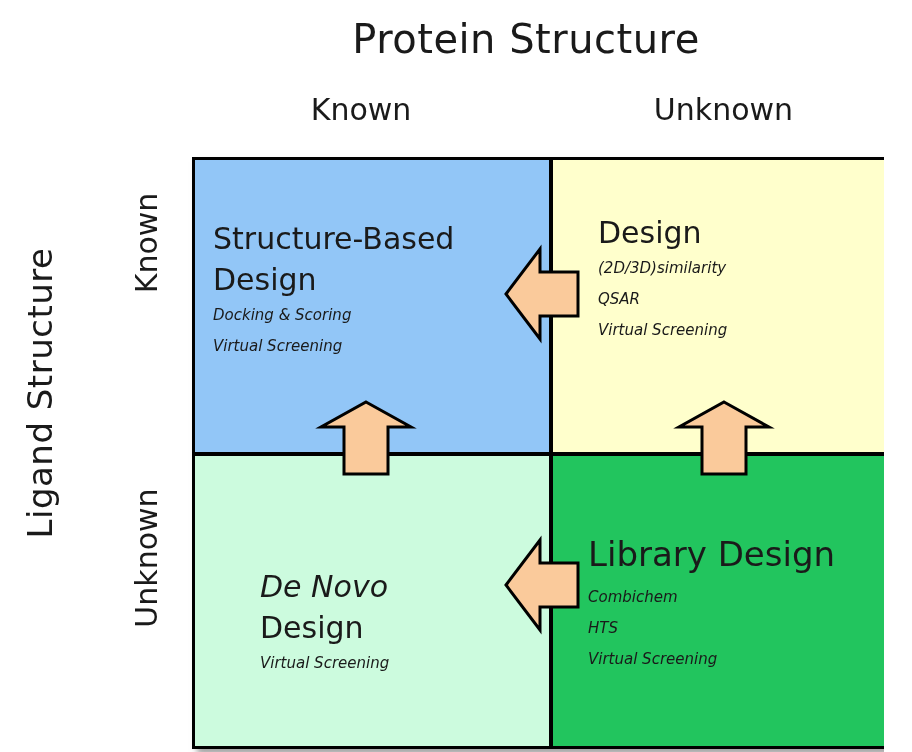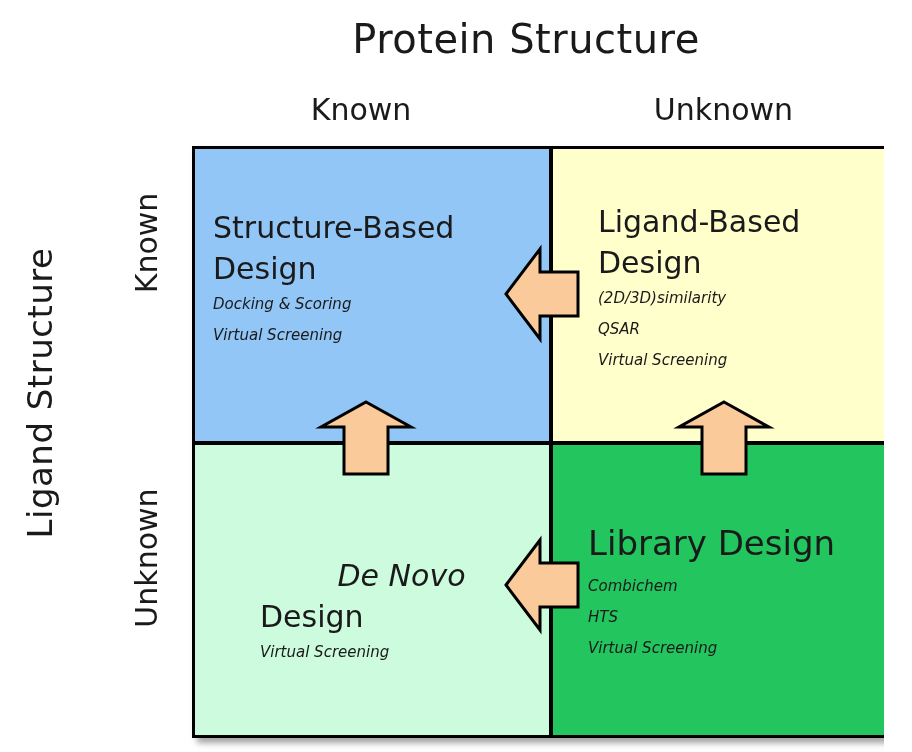--- a/index.html
+++ b/index.html
@@ -38,42 +38,42 @@
     white-space: nowrap;
   }
   .left-title  { left: 40px;  top: 393px; font-size: 34px; letter-spacing: 0.5px; }
   .row-head    { left: 146px; font-size: 30px; }
   .row-known   { top: 243px; }
   .row-unknown { top: 558px; }
 
   
   .matrix {
     position: absolute;
-    left: 192px; top: 146px;
+    left: 192px; top: 157px;
     width: 705px; height: 592px;
     box-sizing: border-box;
     border: 3px solid #000;
     background: #000;
     display: grid;
     grid-template-columns: 354px 341px;
     grid-template-rows: 292px 290px;
     gap: 4px;
     box-shadow: 5px 5px 6px rgba(90, 90, 90, 0.55);
   }
   .quad { box-sizing: border-box; overflow: hidden; }
   .q-tl { padding: 58px 6px 0 18px; }
   .q-tr { padding: 52px 6px 0 45px; }
   .q-bl { padding: 110px 6px 0 65px; }
   .q-br { padding: 76px 6px 0 35px; }
 
   .q-title      { font-size: 30px; line-height: 41px; }
   .q-title-big  { font-size: 34px; line-height: 44px; }
   .q-methods    { font-size: 15px; line-height: 31px; font-style: italic; }
   .q-br .q-methods { margin-top: 6px; }
-  .it { font-style: italic; text-align: center; }
+  .it { font-style: italic; }
 
   
   .arrows {
     position: absolute;
     left: 0; top: 0;
     pointer-events: none;
   }
 </style>
 </head>
 <body>
@@ -97,21 +97,20 @@
         <div>Design</div>
       </div>
       <div class="q-methods">
         <div>Docking &amp; Scoring</div>
         <div>Virtual Screening</div>
       </div>
     </div>
 
     <div class="quad q-tr" style="background-color: rgb(255, 255, 204);">
       <div class="q-title">
-        <div>Ligand-Based</div>
         <div>Design</div>
       </div>
       <div class="q-methods">
         <div>(2D/3D)similarity</div>
         <div>QSAR</div>
         <div>Virtual Screening</div>
       </div>
     </div>
 
     <div class="quad q-bl" style="background-color: rgb(204, 251, 222);">

